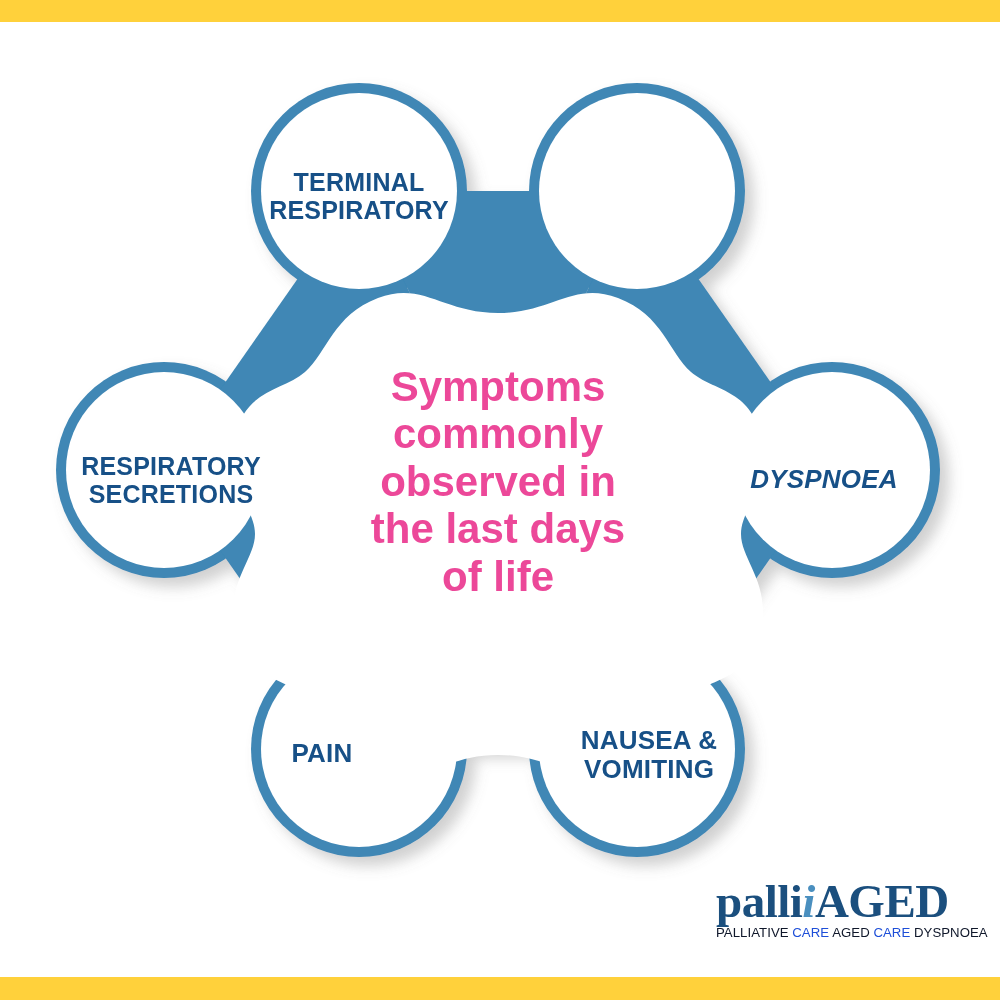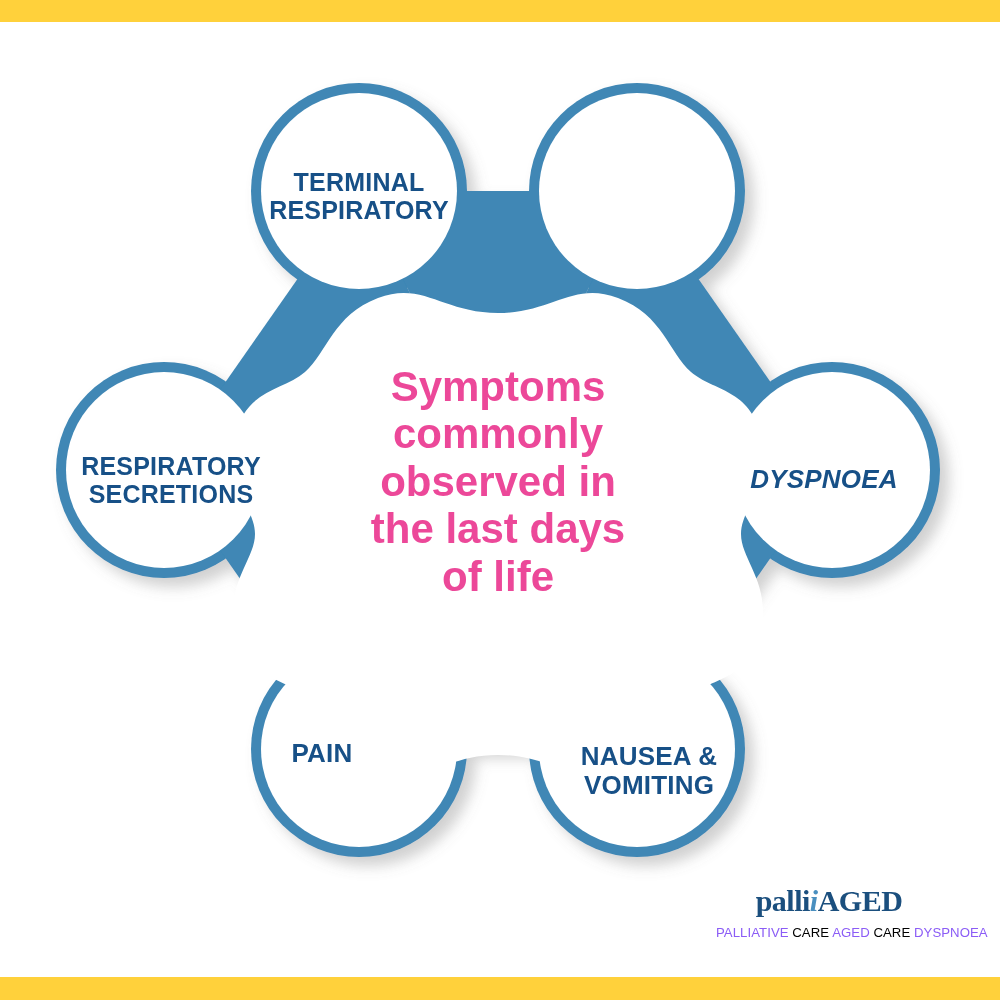--- a/index.html
+++ b/index.html
@@ -75,25 +75,24 @@
   
   .logo {
     position: absolute;
     left: 716px;
     top: 878px;
     width: 226px;
     height: 66px;
   }
   .logo-word {
     font-family: "Liberation Serif", serif;
-    font-size: 30px;
+    font-size: 47px;
     line-height: 46px;
     letter-spacing: -0.5px;
     white-space: nowrap;
-    text-align: center;
   }
   .logo-palli {
     font-weight: bold;
     color: #1B4F7E;
   }
   .logo-i {
     font-weight: bold;
     font-style: italic;
     color: #4A8FBF;
   }
@@ -102,22 +101,22 @@
     color: #1B4F7E;
   }
   .logo-tag {
     margin-top: 1px;
     font-family: "Liberation Sans", sans-serif;
     font-size: 13.2px;
     letter-spacing: 0.05px;
     white-space: nowrap;
     text-align: center;
   }
-  .tag-dark  { color: #8b5cf6; }
-  .tag-light { color: #000000; }
+  .tag-dark  { color: #0f172a; }
+  .tag-light { color: #1d4ed8; }
 </style>
 </head>
 <body>
 
 <div class="canvas">
 
   <div class="rule-top"></div>
 
   <svg class="diagram" viewBox="0 0 1000 1000">
     <defs>
@@ -185,21 +184,21 @@
 observed in
 the last days
 of life</div>
 
   <div class="node-label sat narrow" style="left:359px; top:196px; width:230px;">TERMINAL
 RESPIRATORY</div>
 
 
   <div class="node-label sat" style="left:824px; top:480px; width:190px;font-style:italic;">DYSPNOEA</div>
 
-  <div class="node-label sat" style="left:649px; top:755px; width:190px;margin-top:16px;">NAUSEA &amp;
+  <div class="node-label sat" style="left:649px; top:755px; width:190px;">NAUSEA &amp;
 VOMITING</div>
 
   <div class="node-label sat" style="left:322px; top:754px; width:190px;">PAIN</div>
 
   <div class="node-label sat narrow" style="left:171px; top:480px; width:230px;">RESPIRATORY
 SECRETIONS</div>
 
   <div class="logo">
     <div class="logo-word"><span class="logo-palli">palli</span><span class="logo-i">i</span><span class="logo-aged">AGED</span></div>
     <div class="logo-tag"><span class="tag-dark">PALLIATIVE</span> <span class="tag-light">CARE</span> <span class="tag-dark">AGED</span> <span class="tag-light">CARE</span> <span class="tag-dark">DYSPNOEA</span></div>

